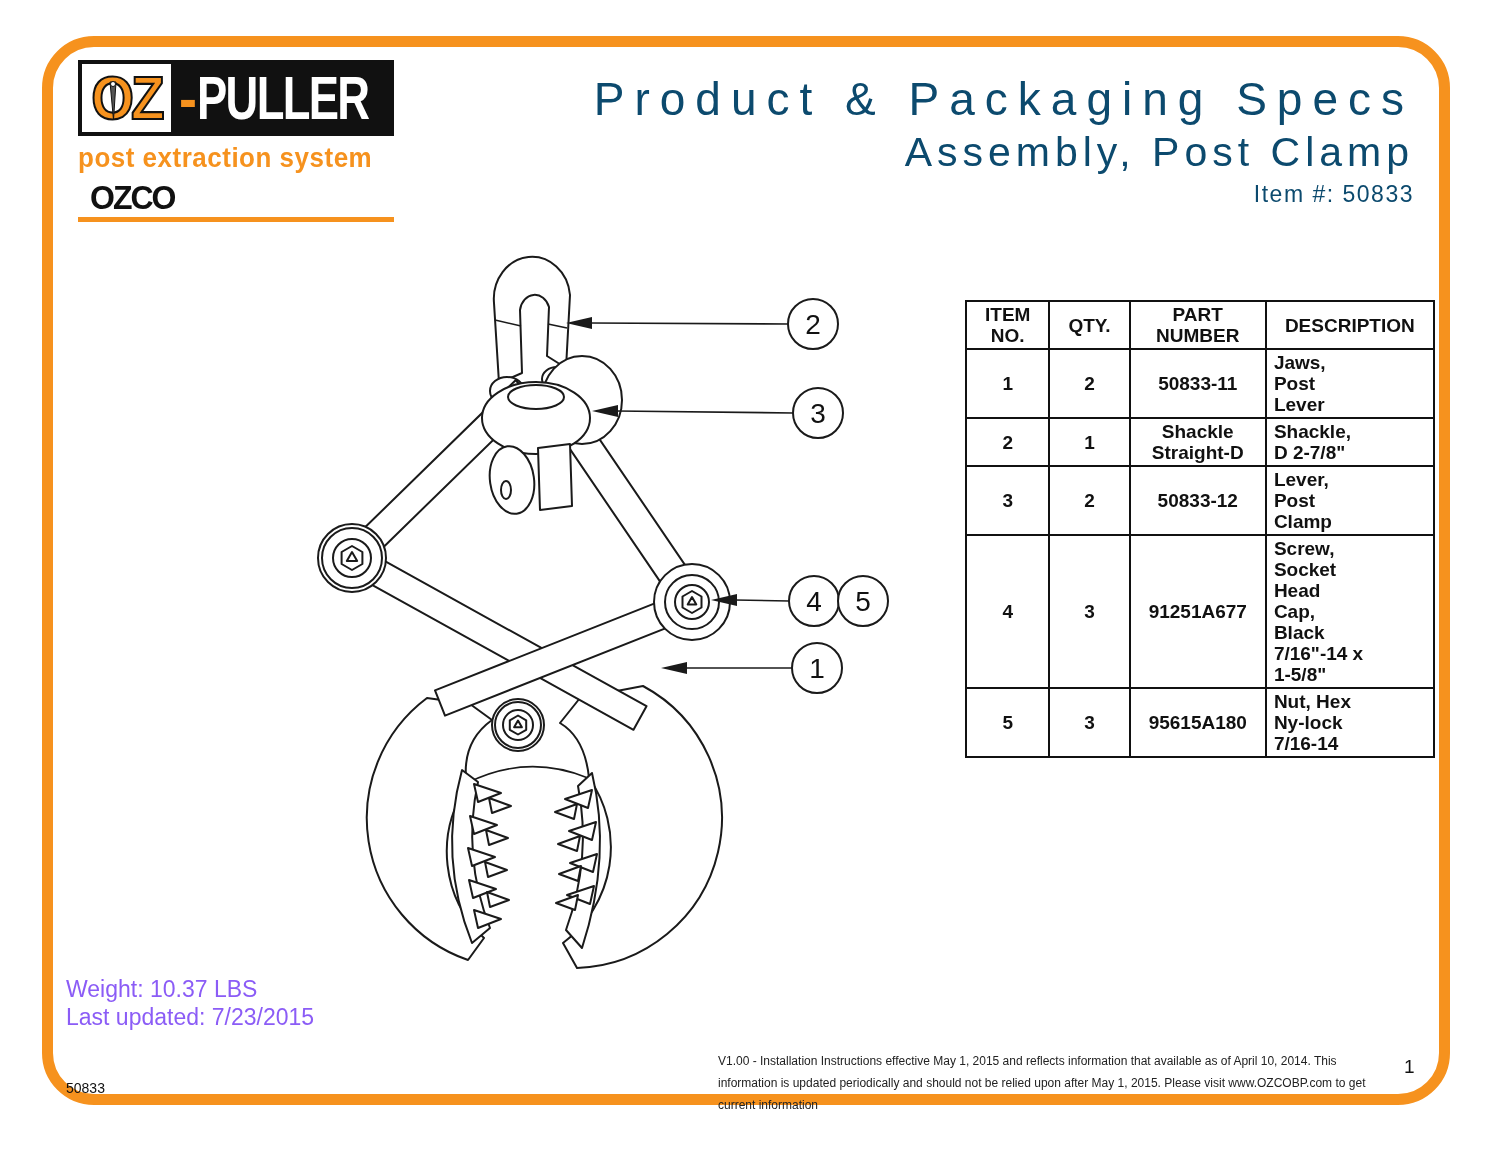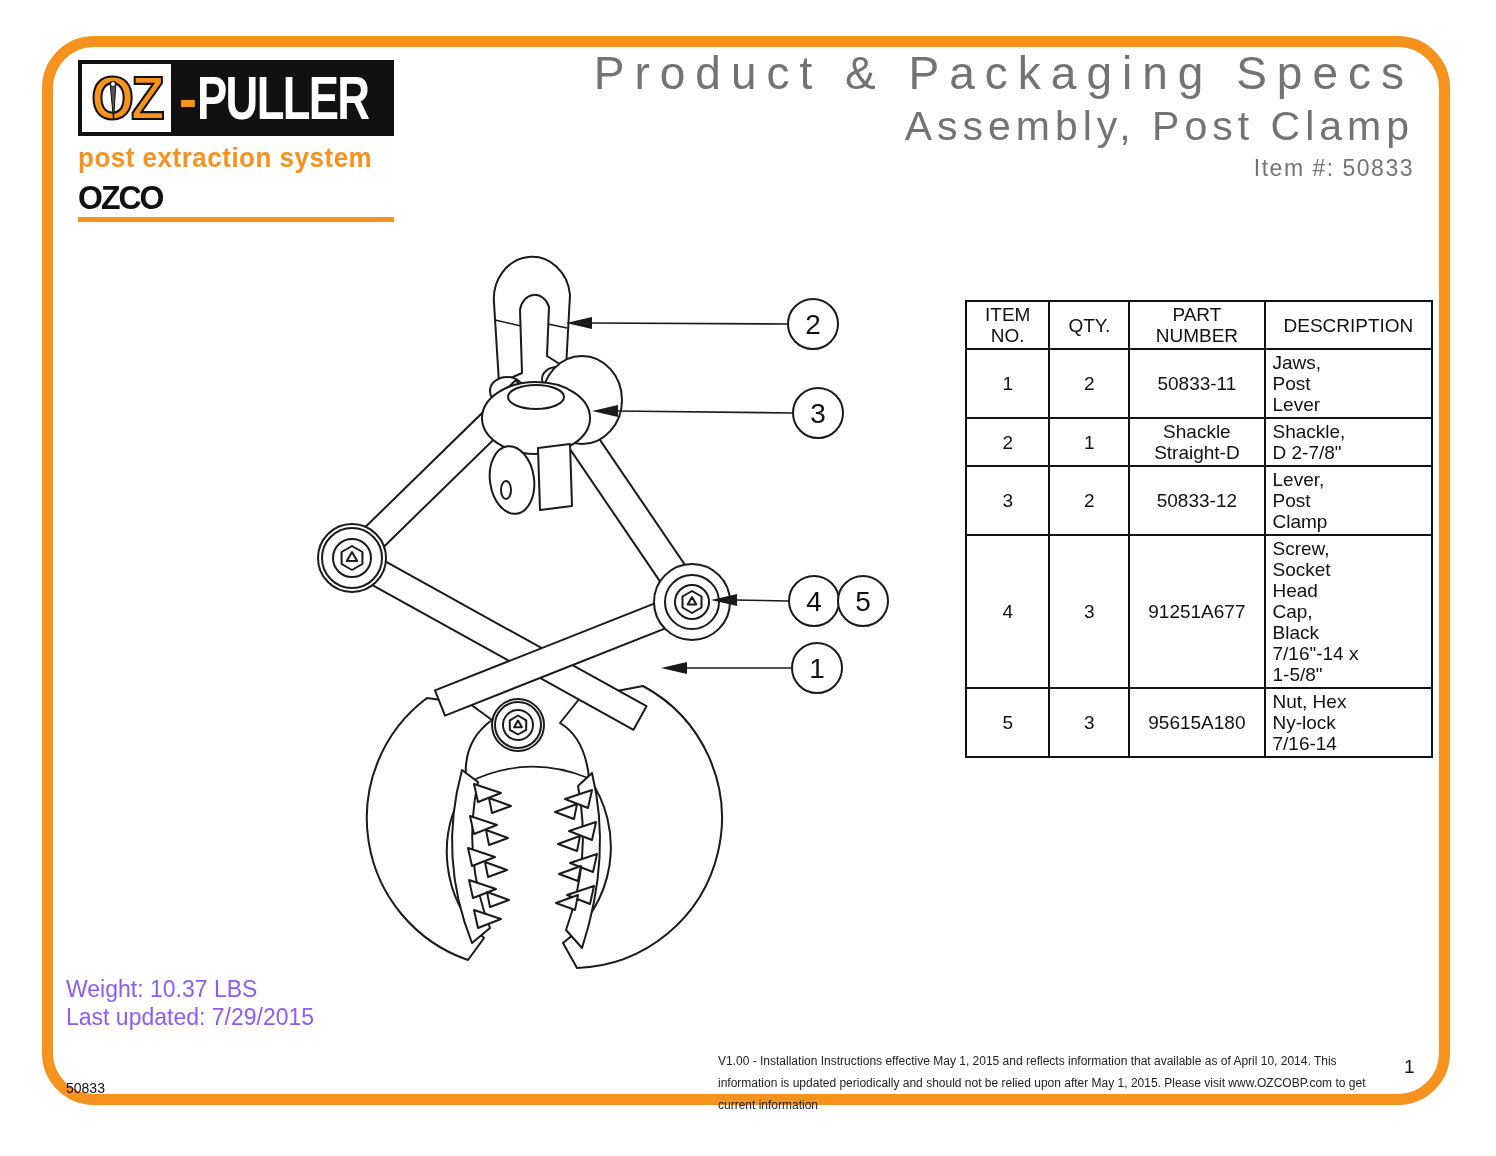--- a/index.html
+++ b/index.html
@@ -31,58 +31,58 @@
   }
   .puller-hyphen { color:#F6921E; font-size:54px; font-weight:bold; transform:scaleY(1.1); }
   .puller-text {
     color:#fff; font-size:54px; font-weight:bold; letter-spacing:-2px;
     transform:scaleX(0.84) scaleY(1.12); transform-origin:left center; line-height:1; white-space:nowrap;
   }
   .tagline {
     margin-top:7px; color:#F6921E; font-weight:bold; font-size:26px;
     letter-spacing:0.5px; white-space:nowrap; transform:scaleY(1.05);
   }
-  .ozco-row { margin-top:9px; display:flex; align-items:flex-start; }
+  .ozco-row { margin-top:9px; display:flex; align-items:flex-start;margin-left:12px; }
   .ozco-word {
     font-size:32px; font-weight:bold; letter-spacing:-2px; line-height:0.9;
     transform:scaleY(1.05); padding-right:6px;
   }
   .bp-strip {
     flex:1; border-top:4px solid #111; display:flex; align-items:center;
     gap:5px; padding-top:2px;
   }
   .bp-text { font-size:19px; color:#111; letter-spacing:0px; white-space:nowrap; transform:scaleY(1.1); }
   .sq { width:20px; height:20px; flex:0 0 auto; }
   .sq1 { background:#111; }
   .sq2 { background:linear-gradient(90deg,#111,#F6921E); }
   .sq3 { background:#F6921E; }
   .brand-underline { margin-top:5px; height:5px; background:#F6921E; width:100%; }
 
   
-  .title-block { position:absolute; right:82px; top:46px; text-align:right; color:#737373; }
+  .title-block { position:absolute; right:82px; top:72px; text-align:right; color:#0c4a6e; }
   .doc-title  { font-size:46px; font-weight:normal; letter-spacing:10px; white-space:nowrap; }
   .doc-subtitle { font-size:41px; letter-spacing:5px; margin-top:3px; white-space:nowrap; }
   .doc-item { font-size:23px; letter-spacing:1.5px; margin-top:5px; white-space:nowrap; }
 
   
   .drawing { position:absolute; left:280px; top:238px; }
   .dwg-shape { stroke:#1a1a1a; stroke-width:2; fill:#fff; stroke-linejoin:round; }
   .dwg-line  { stroke:#1a1a1a; stroke-width:1.6; fill:none; }
   .dwg-fill  { fill:#1a1a1a; stroke:none; }
   .callout-circle { stroke:#1a1a1a; stroke-width:2; fill:#fff; }
   .callout-num { fill:#111; stroke:none; font-size:28px; font-family:"Liberation Sans",sans-serif; text-anchor:middle; }
 
   
   .parts-table {
     position:absolute; left:965px; top:300px; border-collapse:collapse;
     font-size:19px; line-height:21px; color:#111; table-layout:fixed;
   }
   .parts-table th, .parts-table td {
     border:2px solid #111; text-align:center; vertical-align:middle;
-    padding:2px 18px; font-weight:normal;
+    padding:2px 18px; font-weight:bold;
   }
   .preline { white-space:pre-line; }
   .col-item { width:55px; } .col-qty { width:53px; }
   .col-part { width:124px; } .col-desc { width:143px; }
   .cell-desc { text-align:left !important; padding-left:7px !important; }
   .row-h  { height:44px; } .row-1 { height:64px; } .row-2 { height:46px; }
   .row-3 { height:62px; } .row-4 { height:152px; } .row-5 { height:60px; }
 
   
   .info-block { position:absolute; left:66px; top:975px; font-size:23px; line-height:28px; color:#8b5cf6; }
@@ -292,20 +292,20 @@
         <td class="preline">95615A180</td>
         <td class="cell-desc preline">Nut, Hex
 Ny-lock
 7/16-14</td>
       </tr>
     </tbody>
   </table>
 
   <div class="info-block">
     <div>Weight: 10.37 LBS</div>
-    <div>Last updated: 7/29/2015</div>
+    <div>Last updated: 7/23/2015</div>
   </div>
   <div class="doc-number">50833</div>
 
   <div class="disclaimer">V1.00 - Installation Instructions effective May 1, 2015 and reflects information that available as of April 10, 2014. This information is updated periodically and should not be relied upon after May 1, 2015. Please visit www.OZCOBP.com to get current information</div>
   <div class="page-number">1</div>
 
 </div>
 
 </body></html>

